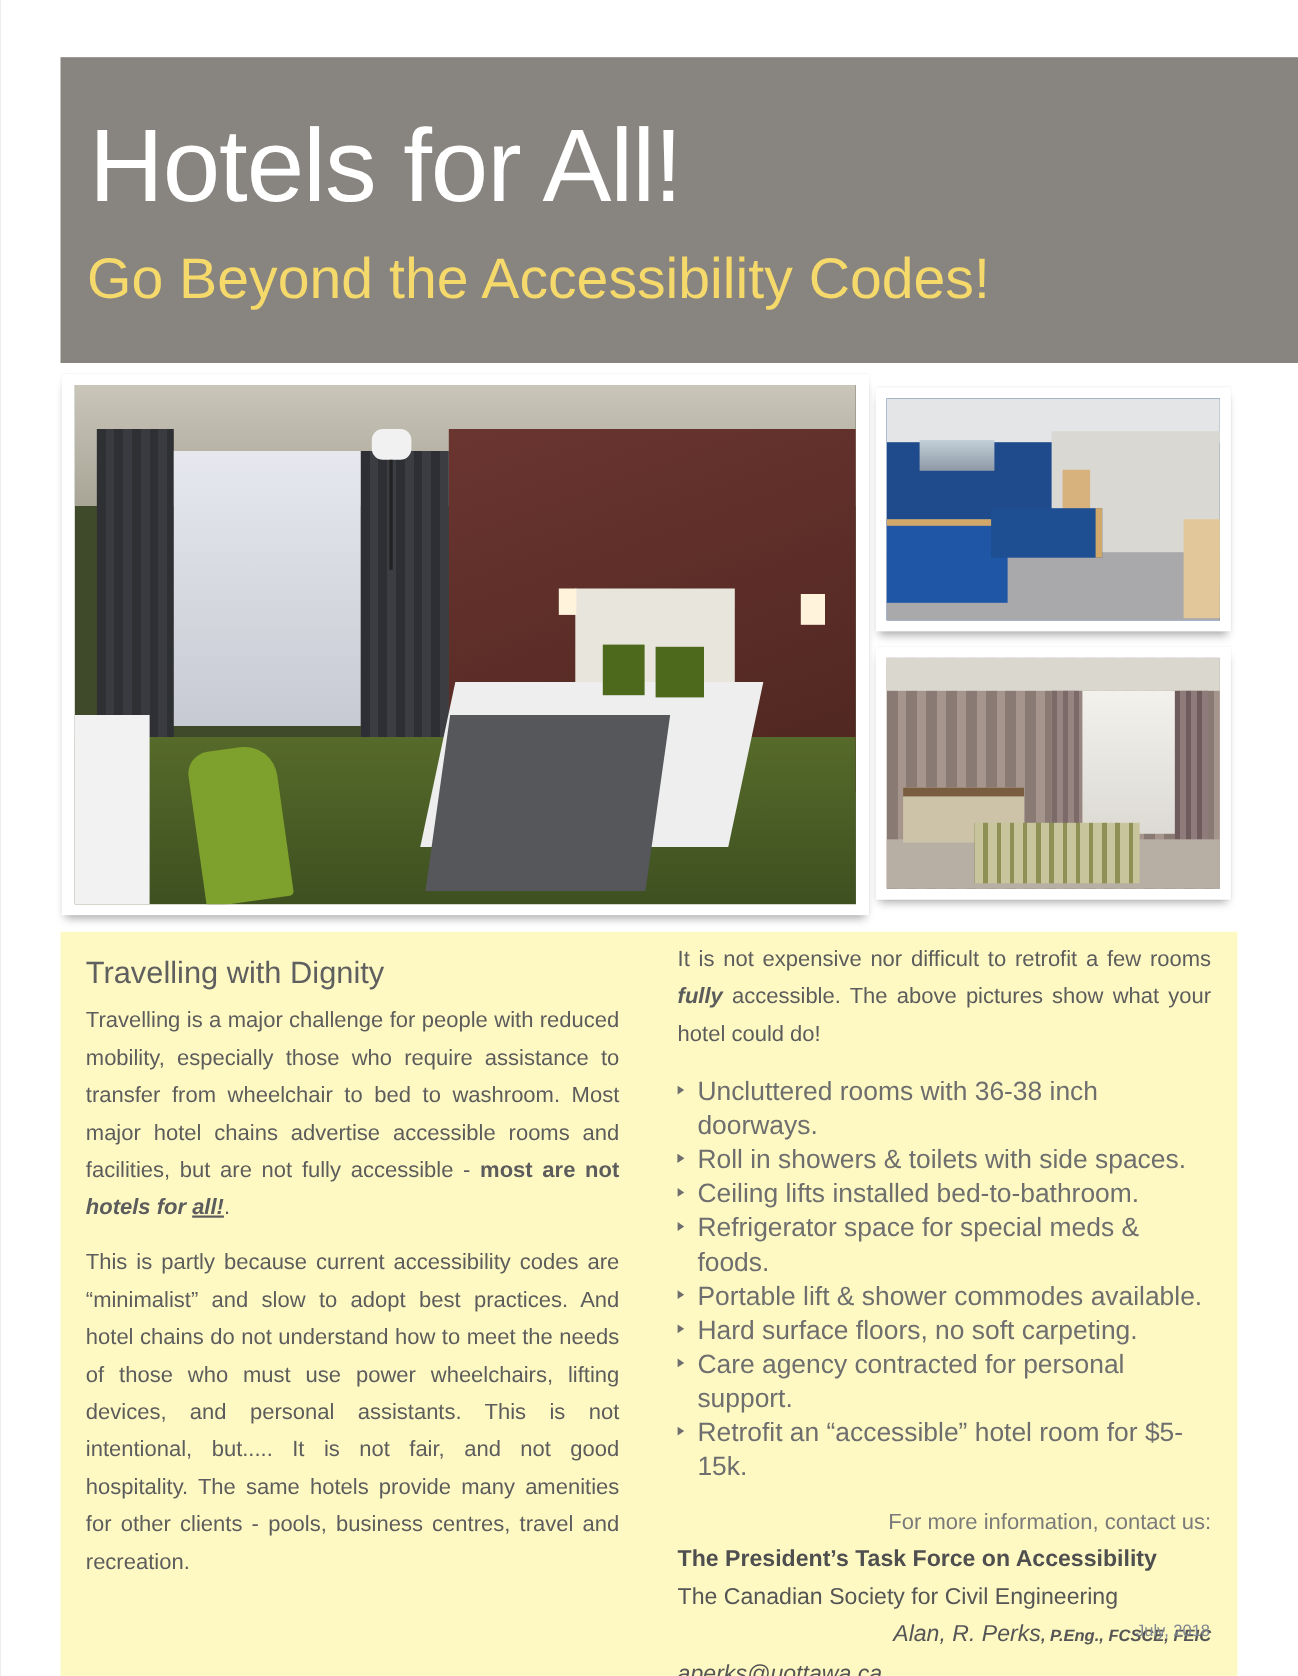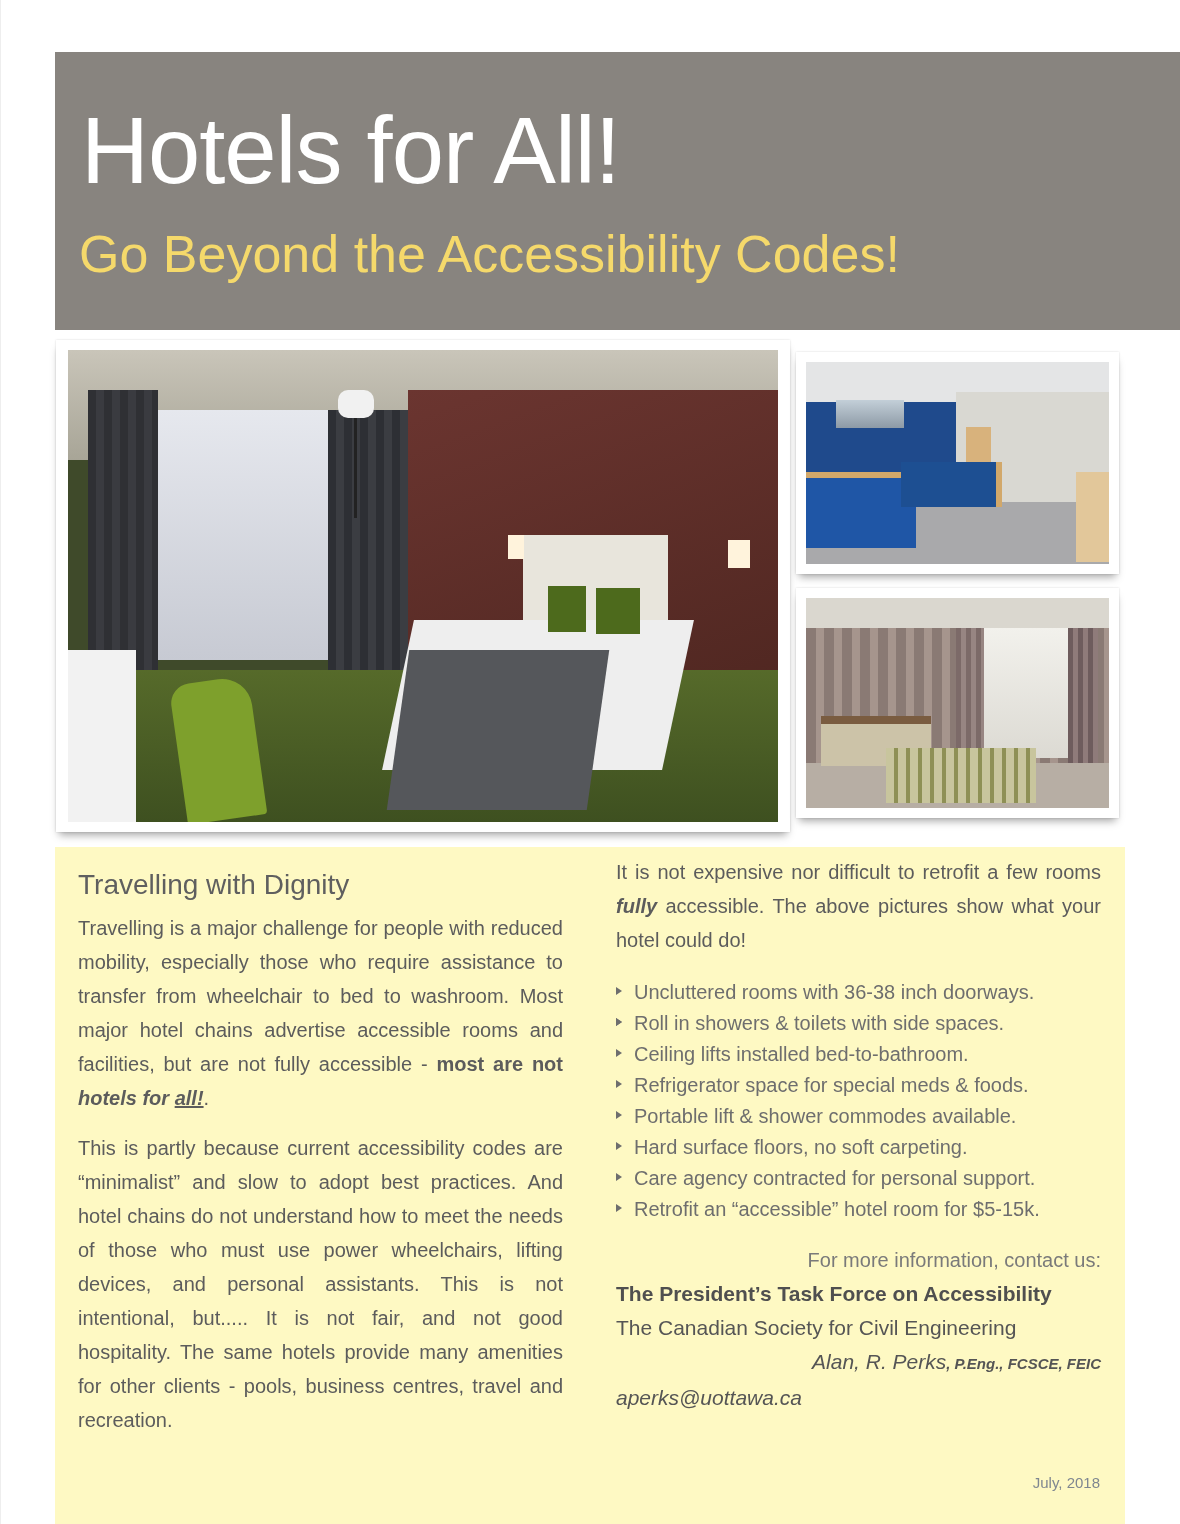--- a/index.html
+++ b/index.html
@@ -87,21 +87,21 @@
   }
   .para {
     font-size:20px; line-height:34px; text-align:justify; margin:0 0 16px 0;
     color:#5c5c5c;
   }
   .para b { font-weight:700; }
   .para u { text-decoration:underline; }
 
   .bullets { list-style:none; margin:0 0 18px 0; padding:0; }
   .bullets li {
-    position:relative; padding-left:18px; font-size:20px; line-height:31px; color:#6e6e6e;
+    position:relative; padding-left:18px; font-size:24px; line-height:31px; color:#6e6e6e;
   }
   .bullets li .bullet-icon {
     position:absolute; left:0; top:10px; width:0; height:0;
     border-top:4px solid transparent; border-bottom:4px solid transparent;
     border-left:6px solid #6e6e6e;
   }
   .contact-line { font-size:20px; line-height:34px; color:#7a7a7a;text-align:right; }
   .contact-org { font-size:21px; line-height:34px; color:#4f4f4f; font-weight:700; }
   .contact-soc { font-size:21px; line-height:34px; color:#555555; }
   .contact-name { font-size:21px; line-height:34px; color:#555555; font-style:italic; text-align:right; }

